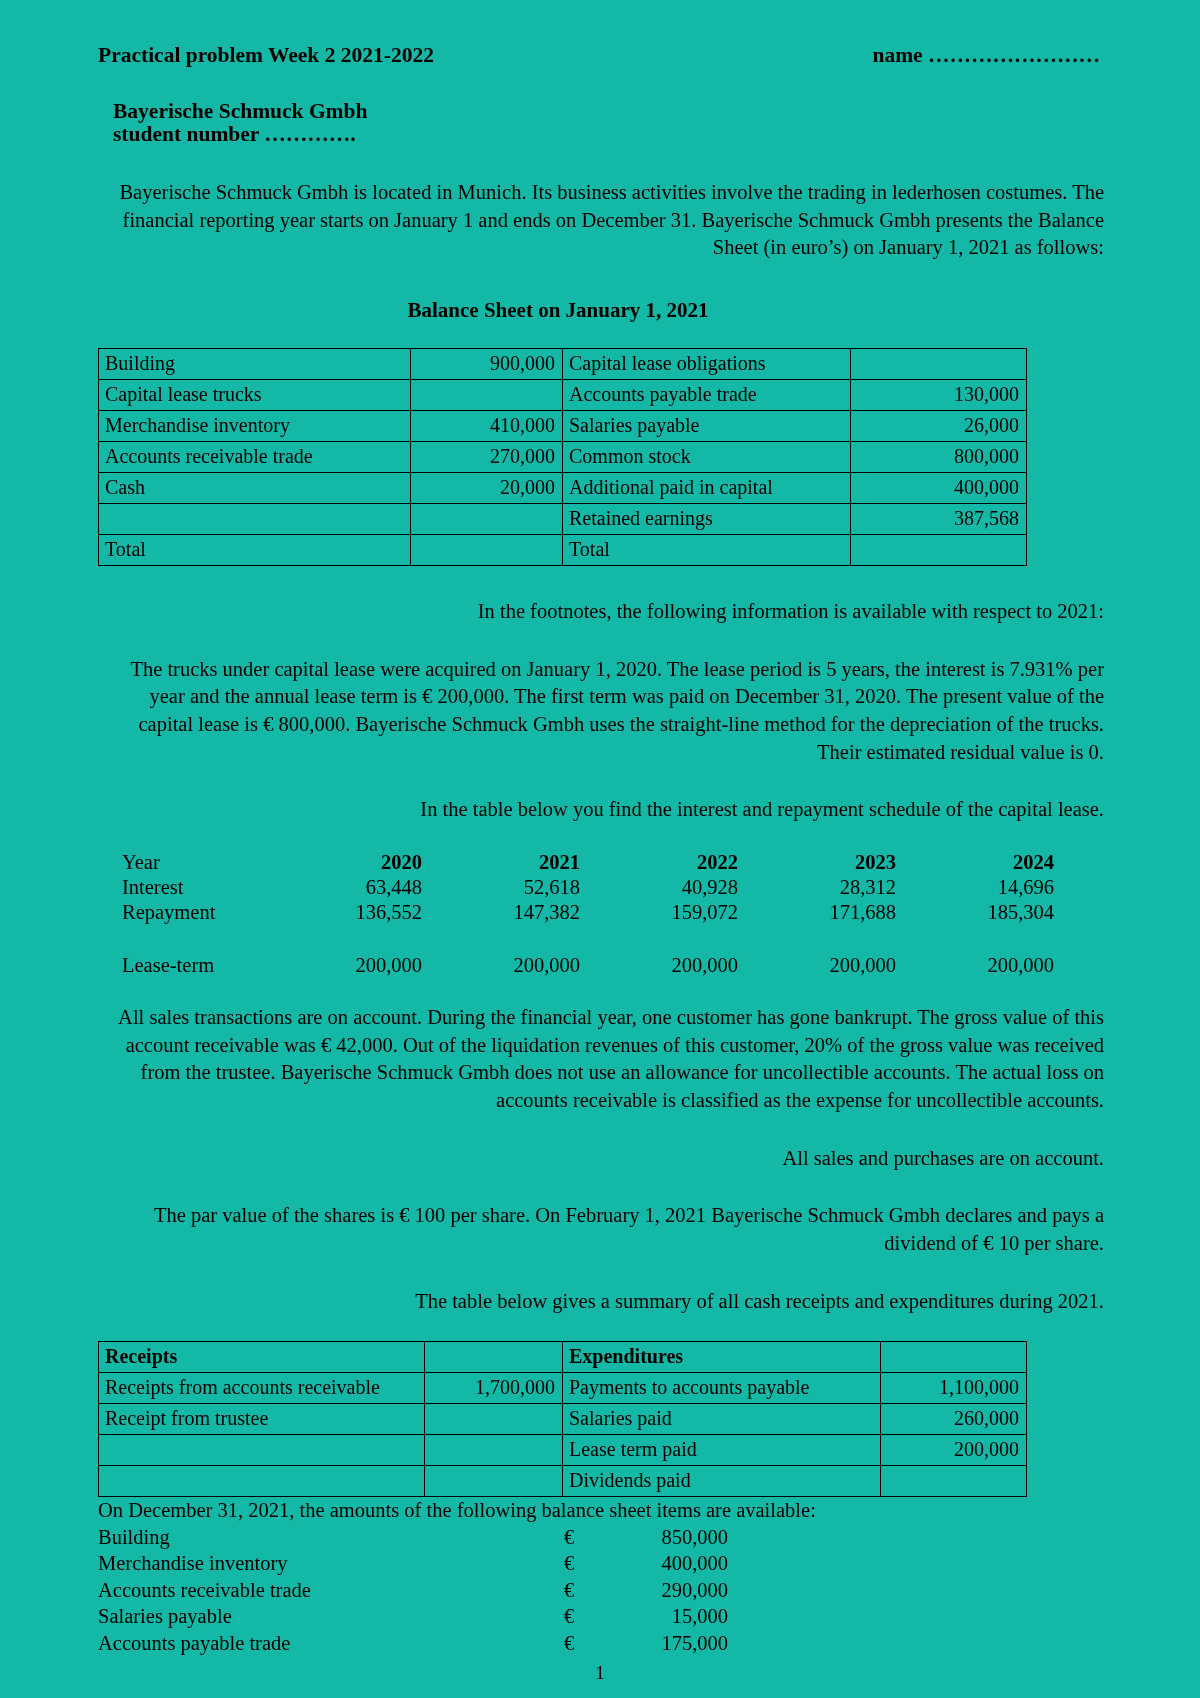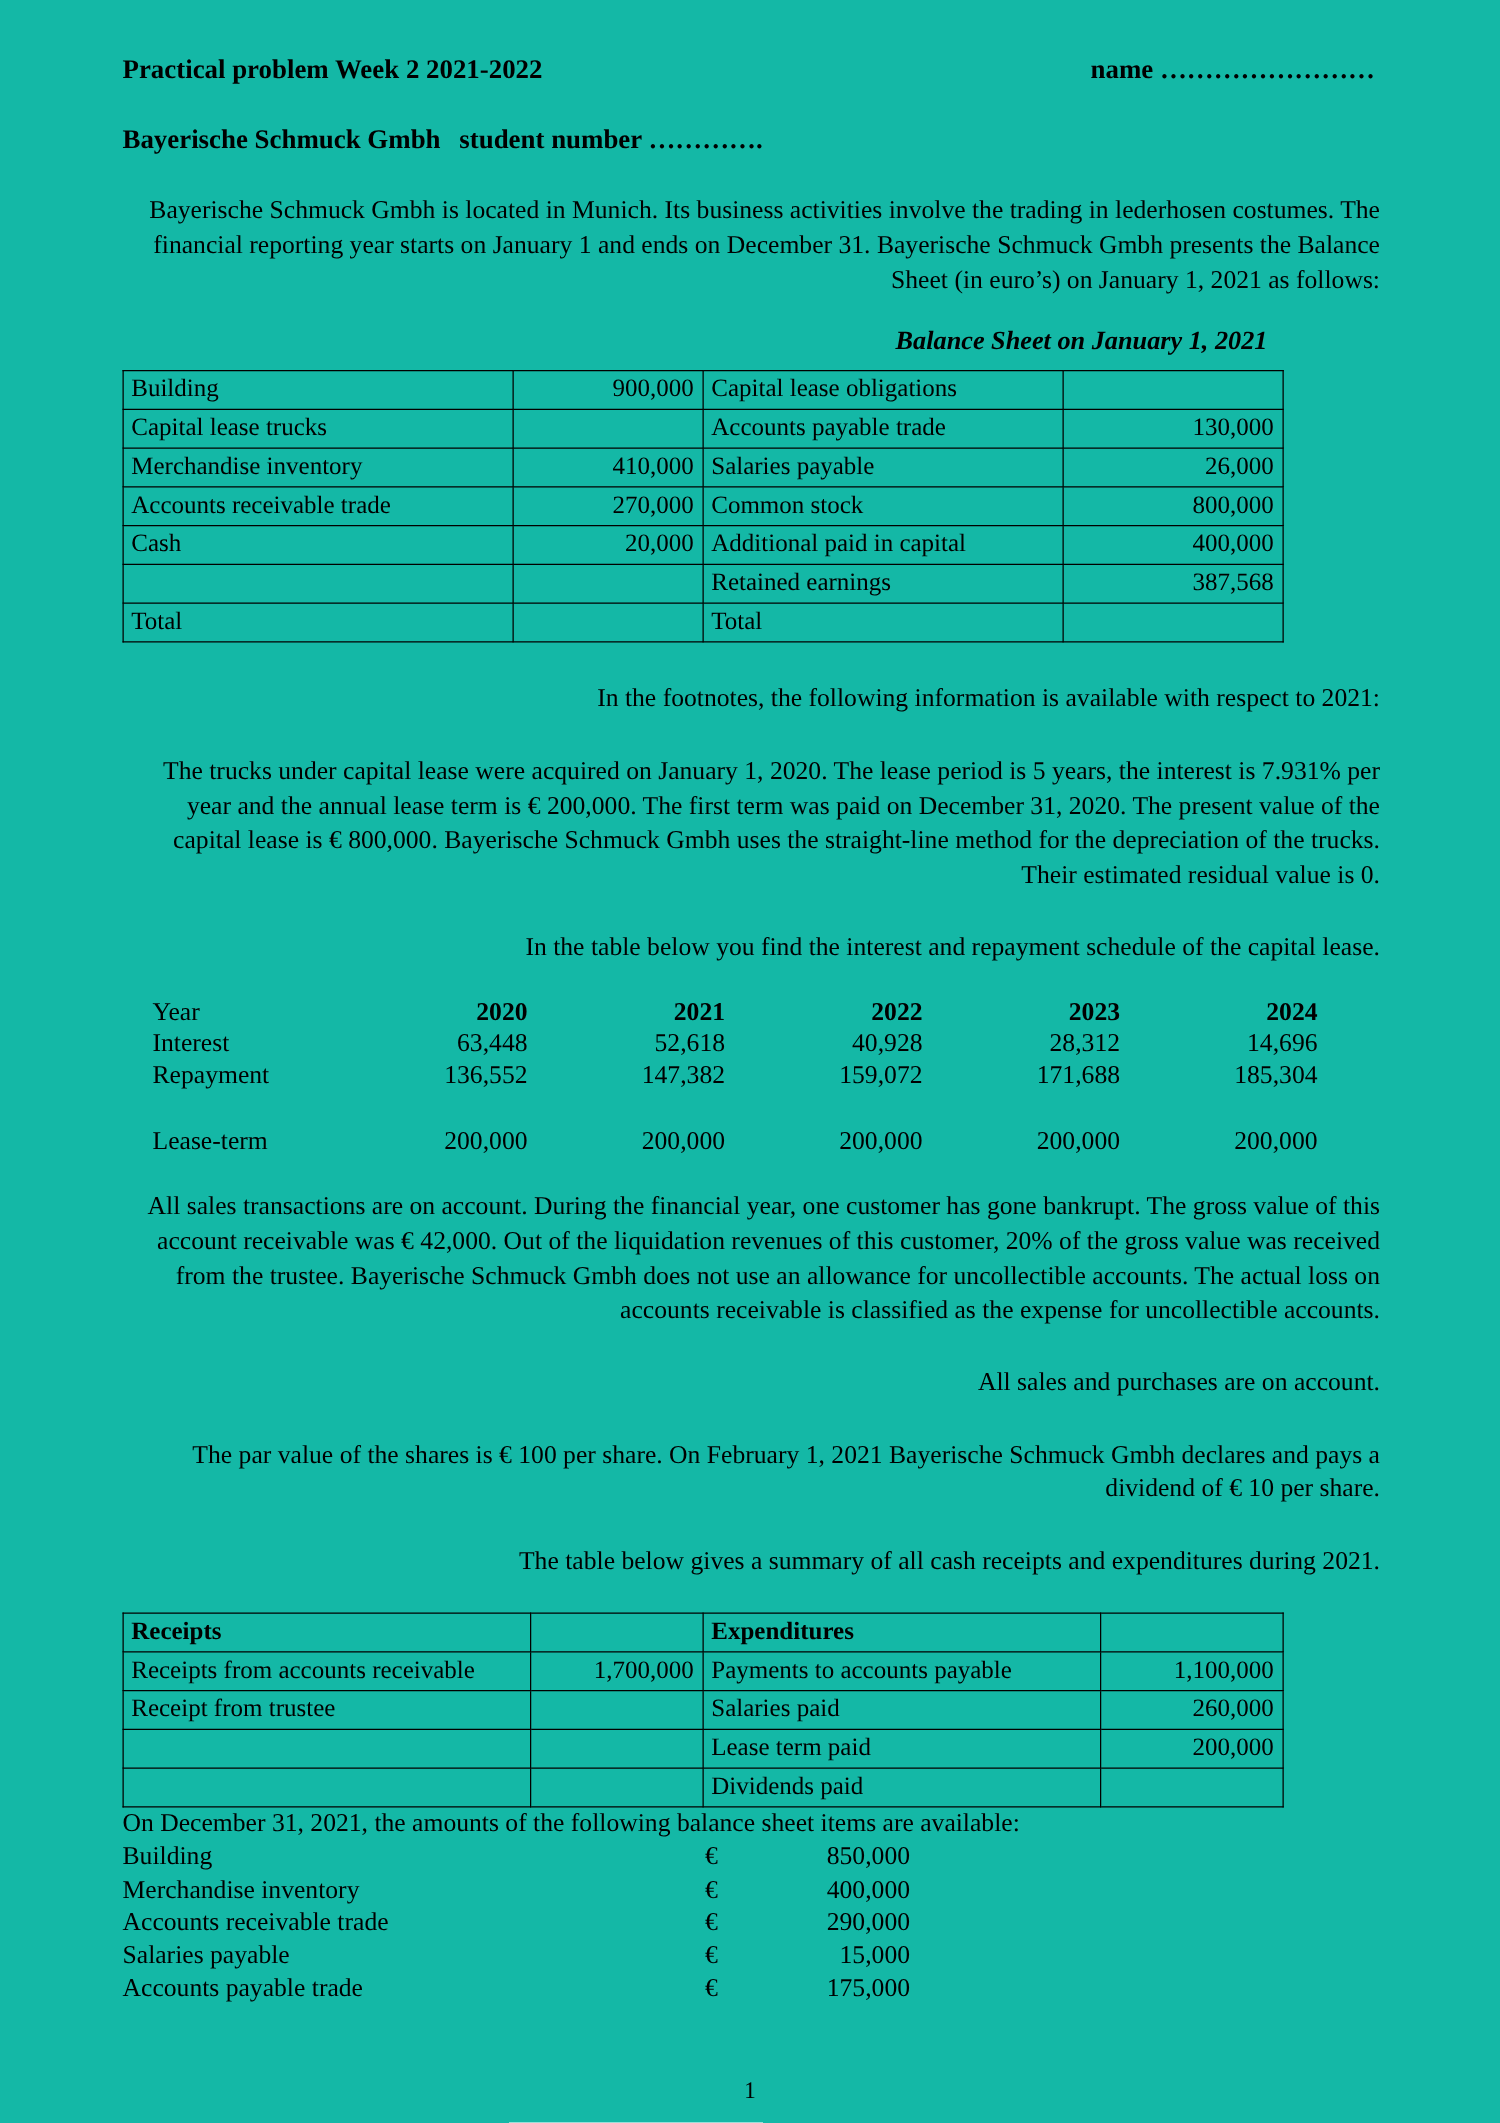--- a/index.html
+++ b/index.html
@@ -24,42 +24,41 @@
   
   .hdr-row {
     display: flex;
     align-items: baseline;
     font-weight: bold;
     font-size: 21.5px;
     line-height: 1.1;
   }
   .hdr-row .left { flex: 0 0 auto; }
   .hdr-row .right { margin-left: auto; padding-right: 8px; }
-  .hdr-row.second { margin-top: 32px; }
+  .hdr-row.second { margin-top: 32px; flex-direction: column; }
   .hdr-row.second .right { margin-right: 6px; margin-left: 15px; }
 
   
   p.para {
     font-size: 20.5px;
     line-height: 1.35;
     margin: 4px;
     text-align: right;
   }
   .gap-lg { height: 28px; }
   .gap-md { height: 22px; }
   .gap-sm { height: 14px; }
 
   
   .tbl-title {
-    text-align: right;
+    text-align: center;
     font-weight: bold;
     font-size: 21px;
-    margin: 4px;
+    margin: 18px;
     padding-right: 90px;
-    font-style: italic;
   }
   table.grid {
     border-collapse: collapse;
     width: 928px;
     table-layout: fixed;
     font-size: 20px;
   }
   table.grid td, table.grid th {
     border: 1.6px solid #000;
     padding: 2px 6px 3px 6px;

